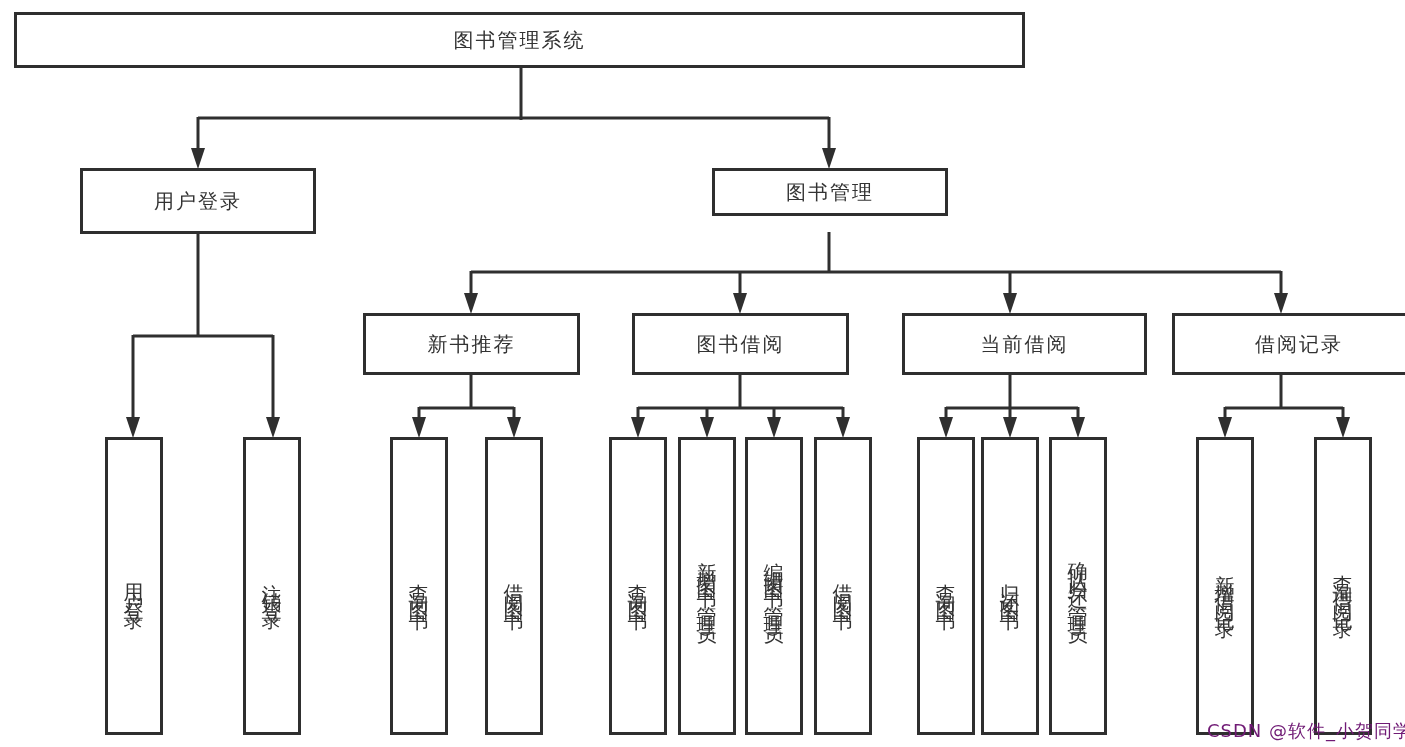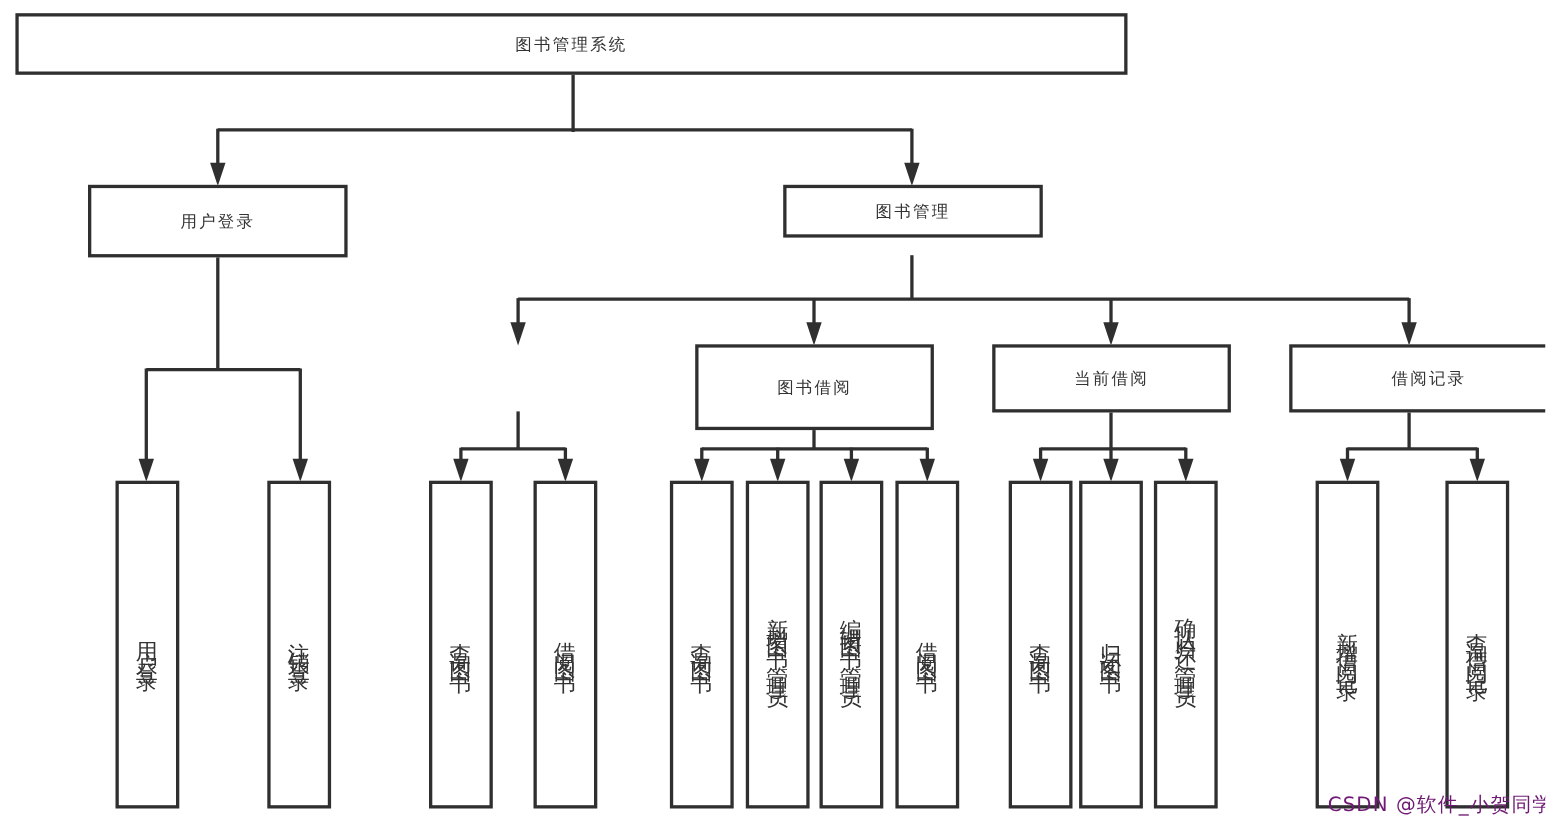--- a/index.html
+++ b/index.html
@@ -8,21 +8,21 @@
     position:relative; width:1405px; height:747px; background:#fff;
     font-family:"DejaVu Sans","Liberation Sans",sans-serif; color:#333;
     overflow:hidden;
   }
   .wires { position:absolute; left:0; top:0; width:1405px; height:747px; }
   .wires path { stroke:#2f2f2f; stroke-width:3; fill:none; }
   .wires polygon { fill:#2f2f2f; stroke:none; }
   .node {
     position:absolute; border:3px solid #2f2f2f; background:#fff;
     display:flex; align-items:center; justify-content:center;
-    font-size:15px; letter-spacing:2px; color:#333; white-space:nowrap;
+    font-size:20px; letter-spacing:2px; color:#333; white-space:nowrap;
   }
   .leaf {
     display:block; top:437px; width:58px; height:298px;
     writing-mode:vertical-rl; text-orientation:mixed;
     text-align:center; line-height:52px; letter-spacing:9px; font-size:20px;
   }
   .watermark {
     position:absolute; left:1183px; top:719px; font-size:18px;
     color:#701a75; letter-spacing:1px; white-space:nowrap;margin-left:24px;
   }
@@ -92,22 +92,23 @@
       <polygon points="1218,417 1232,417 1225,438"></polygon>
     <path d="M1343 407 L1343 420"></path>
       <polygon points="1336,417 1350,417 1343,438"></polygon>
   </svg>
 
   <div class="node" style="left:14px; top:12px; width:1011px; height:56px;">图书管理系统</div>
 
   <div class="node" style="left:80px; top:168px; width:236px; height:66px;">用户登录</div>
   <div class="node" style="left:712px; top:168px; width:236px; height:48px;">图书管理</div>
 
-  <div class="node" style="left:632px; top:313px; width:217px; height:78px;">图书借阅</div>
-  <div class="node" style="left:902px; top:313px; width:217px; height:62px;">当前借阅</div>
+  <div class="node" style="left:363px; top:313px; width:217px; height:62px;">新书推荐</div>
+  <div class="node" style="left:632px; top:313px; width:217px; height:62px;">图书借阅</div>
+  <div class="node" style="left:902px; top:313px; width:245px; height:62px;">当前借阅</div>
   <div class="node" style="left:1172px; top:313px; width:254px; height:62px;">借阅记录</div>
 
   <div class="node leaf" style="left:105px;">用户登录</div>
   <div class="node leaf" style="left:243px;">注销登录</div>
 
   <div class="node leaf" style="left:390px;">查询图书</div>
   <div class="node leaf" style="left:485px;">借阅图书</div>
 
   <div class="node leaf" style="left:609px;">查询图书</div>
   <div class="node leaf" style="left:678px;">新增图书（管理员）</div>

